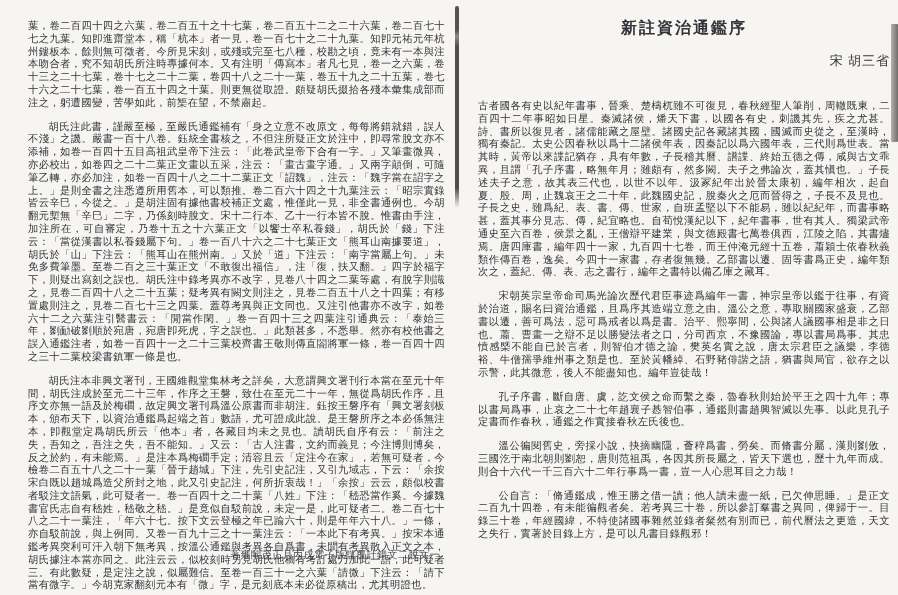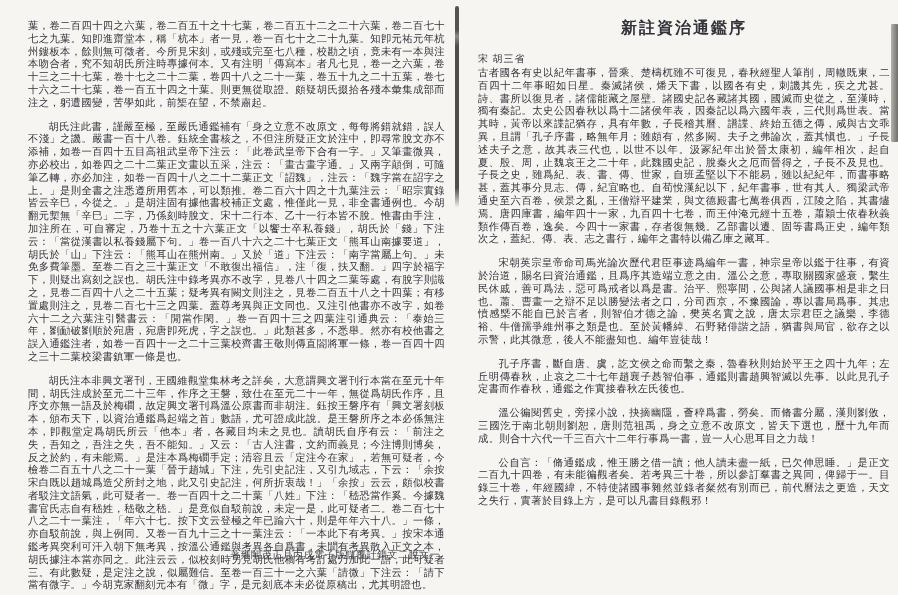--- a/index.html
+++ b/index.html
@@ -23,23 +23,24 @@
   }
   .page p.indent { text-indent: 2em; }
   .page-title {
     font-size: 16px;
     font-weight: bold;
     text-align: center;
     letter-spacing: 2px;
     margin: 0 0 13px 0;
   }
   .author-line {
-    font-size: 10px;
+    font-size: 13px;
     letter-spacing: 1px;
-    margin: 0 0 1px 0;
+    margin: 0 0 30px 0;
+    text-align: right;
   }
   .colophon {
     position: absolute;
     left: 28px; top: 548px; width: 412px;
     font-size: 10px;
     letter-spacing: 0.5px;
     text-align: right;
     color: #3e3e44;
   }
   .gutter-line {
@@ -68,21 +69,21 @@
   <p class="indent">胡氏注此書，謹嚴至極，至嚴氏通鑑補有「身之立意不改原文，每每將錯就錯，誤人不淺」之譏。嚴書一百十八卷。鈺統全書核之，不但注所疑正文於注中，卽尋常脫文亦不添補，如卷一百四十五目高祖武皇帝下注云：「此卷武皇帝下合有一字。」又筆畫微異，亦必校出，如卷四之二十二葉正文畫以五采，注云：「畫古畫字通。」又兩字顛倒，可隨筆乙轉，亦必加注，如卷一百四十八之二十二葉正文「詔魏」，注云：「魏字當在詔字之上。」是則全書之注悉遵所用舊本，可以類推。卷二百六十四之十九葉注云：「昭宗實錄皆云辛巳，今從之。」是胡注固有據他書校補正文處，惟僅此一見，非全書通例也。今胡翻元槧無「辛巳」二字，乃係刻時脫文。宋十二行本、乙十一行本皆不脫。惟書由手注，加注所在，可自審定，乃卷十五之十六葉正文「以饗士卒私養錢」，胡氏於「錢」下注云：「當從漢書以私養錢屬下句。」卷一百八十六之二十七葉正文「熊耳山南據要道」，胡氏於「山」下注云：「熊耳山在熊州南。」又於「道」下注云：「南字當屬上句。」未免多費筆墨。至卷二百之三十葉正文「不敢復出福信」，注「復，扶又翻。」四字於福字下，則疑出寫刻之誤也。胡氏注中錄考異亦不改字，見卷八十四之二葉等處，有脫字則識之，見卷二百四十八之二十五葉；疑考異有闕文則注之，見卷二百五十八之十四葉；有移置處則注之，見卷二百七十三之四葉。蓋尊考異與正文同也。又注引他書亦不改字，如卷六十二之六葉注引醫書云：「閒當作閑。」卷一百四十三之四葉注引通典云：「泰始三年，劉勔破劉順於宛唐，宛唐卽死虎，字之誤也。」此類甚多，不悉舉。然亦有校他書之誤入通鑑注者，如卷一百四十一之二十三葉校齊書王敬則傳直閤將軍一條，卷一百四十四之三十二葉校梁書鎮軍一條是也。</p>
   <p class="indent">胡氏注本非興文署刊，王國維觀堂集林考之詳矣，大意謂興文署刊行本當在至元十年間，胡氏注成於至元二十三年，作序之王磐，致仕在至元二十一年，無從爲胡氏作序，且序文亦無一語及於梅磵，故定興文署刊爲溫公原書而非胡注。鈺按王磐序有「興文署刻板本，頒布天下，以資治通鑑爲起端之首」數語，尤可證成此說。是王磐所序之本必係無注本，卽觀堂定爲胡氏所云「他本」者，各藏目均未之見也。讀胡氏自序有云：「前注之失，吾知之，吾注之失，吾不能知。」又云：「古人注書，文約而義見；今注博則博矣，反之於約，有未能焉。」是注本爲梅磵手定；清容且云「定注今在家」，若無可疑者，今檢卷二百五十八之二十一葉「晉于趙城」下注，先引史記注，又引九域志，下云：「余按宋白既以趙城爲造父所封之地，此又引史記注，何所折衷哉！」「余按」云云，頗似校書者駁注文語氣，此可疑者一。卷一百四十之二十葉「八姓」下注：「嵇恐當作奚。今據魏書官氏志自有嵇姓，嵇敬之嵇。」是竟似自駁前說，未定一是，此可疑者二。卷二百七十八之二十一葉注，「年六十七。按下文云登極之年已踰六十，則是年年六十八。」一條，亦自駁前說，與上例同。又卷一百九十三之十一葉注云：「一本此下有考異。」按宋本通鑑考異突利可汗入朝下無考異，按溫公通鑑與考異各自爲書，未聞有考異散入正文之本，胡氏據注本當亦同之。此注云云，似校刻時另見胡氏他稿有考訂處乃加此一語，此可疑者三。有此數疑，是定注之說，似屬難信。至卷一百三十一之六葉「請微」下注云：「請下當有微字。」今胡克家翻刻元本有「微」字，是元刻底本未必從原稿出，尤其明證也。</p>
 </div>
 
 <div class="colophon">著雍閹茂正月丙戌電子版讎覆計錯文二脫文一</div>
 
 <div class="page page-right">
   <div class="page-title">新註資治通鑑序</div>
   <div class="author-line">宋 胡三省</div>
   <p>古者國各有史以紀年書事，晉乘、楚檮杌雖不可復見，春秋經聖人筆削，周轍既東，二百四十二年事昭如日星。秦滅諸侯，燔天下書，以國各有史，刺譏其先，疾之尤甚。詩、書所以復見者，諸儒能藏之屋壁。諸國史記各藏諸其國，國滅而史從之，至漢時，獨有秦記。太史公因春秋以爲十二諸侯年表，因秦記以爲六國年表，三代則爲世表。當其時，黃帝以來諜記猶存，具有年數，子長稽其曆、譜諜、終始五德之傳，咸與古文乖異，且謂「孔子序書，略無年月；雖頗有，然多闕。夫子之弗論次，蓋其愼也。」子長述夫子之意，故其表三代也，以世不以年。汲冢紀年出於晉太康初，編年相次，起自夏、殷、周，止魏哀王之二十年，此魏國史記，脫秦火之厄而晉得之，子長不及見也。子長之史，雖爲紀、表、書、傳、世家，自班孟堅以下不能易，雖以紀紀年，而書事略甚，蓋其事分見志、傳，紀宜略也。自荀悅漢紀以下，紀年書事，世有其人。獨梁武帝通史至六百卷，侯景之亂，王僧辯平建業，與文德殿書七萬卷俱西，江陵之陷，其書燼焉。唐四庫書，編年四十一家，九百四十七卷，而王仲淹元經十五卷，蕭穎士依春秋義類作傳百卷，逸矣。今四十一家書，存者復無幾。乙部書以遷、固等書爲正史，編年類次之，蓋紀、傳、表、志之書行，編年之書特以備乙庫之藏耳。</p>
-  <p class="indent">宋朝英宗皇帝命司馬光論次歷代君臣事迹爲編年一書，神宗皇帝以鑑于往事，有資於治道，賜名曰資治通鑑，且爲序其造端立意之由。溫公之意，專取關國家盛衰，繫生民休戚，善可爲法，惡可爲戒者以爲是書。治平、熙寧間，公與諸人議國事相是非之日也。蕭、曹畫一之辯不足以勝變法者之口，分司西京，不豫國論，專以書局爲事。其忠憤感槩不能自已於言者，則智伯才德之論，樊英名實之說，唐太宗君臣之議樂，李德裕、牛僧孺爭維州事之類是也。至於黃幡綽、石野豬俳諧之語，猶書與局官，欲存之以示警，此其微意，後人不能盡知也。編年豈徒哉！</p>
-  <p class="indent">孔子序書，斷自唐、虞，訖文侯之命而繫之秦，魯春秋則始於平王之四十九年；左丘明傳春秋，止哀之二十七年趙襄子惎智伯事，通鑑則書趙興智滅以先事。以此見孔子定書而作春秋，通鑑之作實接春秋左氏後也。</p>
-  <p class="indent">溫公徧閱舊史，旁採小說，抉摘幽隱，薈稡爲書，勞矣。而脩書分屬，漢則劉攽，三國汔于南北朝則劉恕，唐則范祖禹，身之立意不改原文，皆天下選也，歷十九年而成。則合十六代一千三百六十二年行事爲一書，豈一人心思耳目之力哉！</p>
+  <p class="indent">宋朝英宗皇帝命司馬光論次歷代君臣事迹爲編年一書，神宗皇帝以鑑于往事，有資於治道，賜名曰資治通鑑，且爲序其造端立意之由。溫公之意，專取關國家盛衰，乙部書以遷，善可爲法，惡可爲戒者以爲是書。治平、熙寧間，公與諸人議國事相是非之日也。蕭、曹畫一之辯不足以勝變法者之口，分司西京，不豫國論，專以書局爲事。其忠憤感槩不能自已於言者，則智伯才德之論，樊英名實之說，唐太宗君臣之議樂，李德裕、牛僧孺爭維州事之類是也。至於黃幡綽、石野豬俳諧之語，猶書與局官，欲存之以示警，此其微意，後人不能盡知也。編年豈徒哉！</p>
+  <p class="indent">孔子序書，斷自唐、虞，訖文侯之命而繫之秦，魯春秋則始於平王之四十九年；專以書局爲事，止哀之二十七年趙襄子惎智伯事，通鑑則書趙興智滅以先事。以此見孔子定書而作春秋，通鑑之作實接春秋左氏後也。</p>
+  <p class="indent">溫公徧閱舊史，旁採小說，抉摘幽隱，薈稡爲書，勞矣。而脩書分屬，漢則劉攽，三國汔于南北朝則劉恕，唐則范祖禹，各因其所長屬之，皆天下選也，歷十九年而成。則合十六代一千三百六十二年行事爲一書，豈一人心思耳目之力哉！</p>
   <p class="indent">公自言：「脩通鑑成，惟王勝之借一讀；他人讀未盡一紙，已欠伸思睡。」是正文二百九十四卷，有未能徧觀者矣。若考異三十卷，所以參訂羣書之異同，俾歸于一。目錄三十卷，年經國緯，不特使諸國事雜然並錄者粲然有別而已，前代曆法之更造，天文之失行，實著於目錄上方，是可以凡書目錄觀邪！</p>
 
 </div>
 
 <div class="gutter-line"></div>
 <div class="edge-strip"></div>
 
 </body></html>

